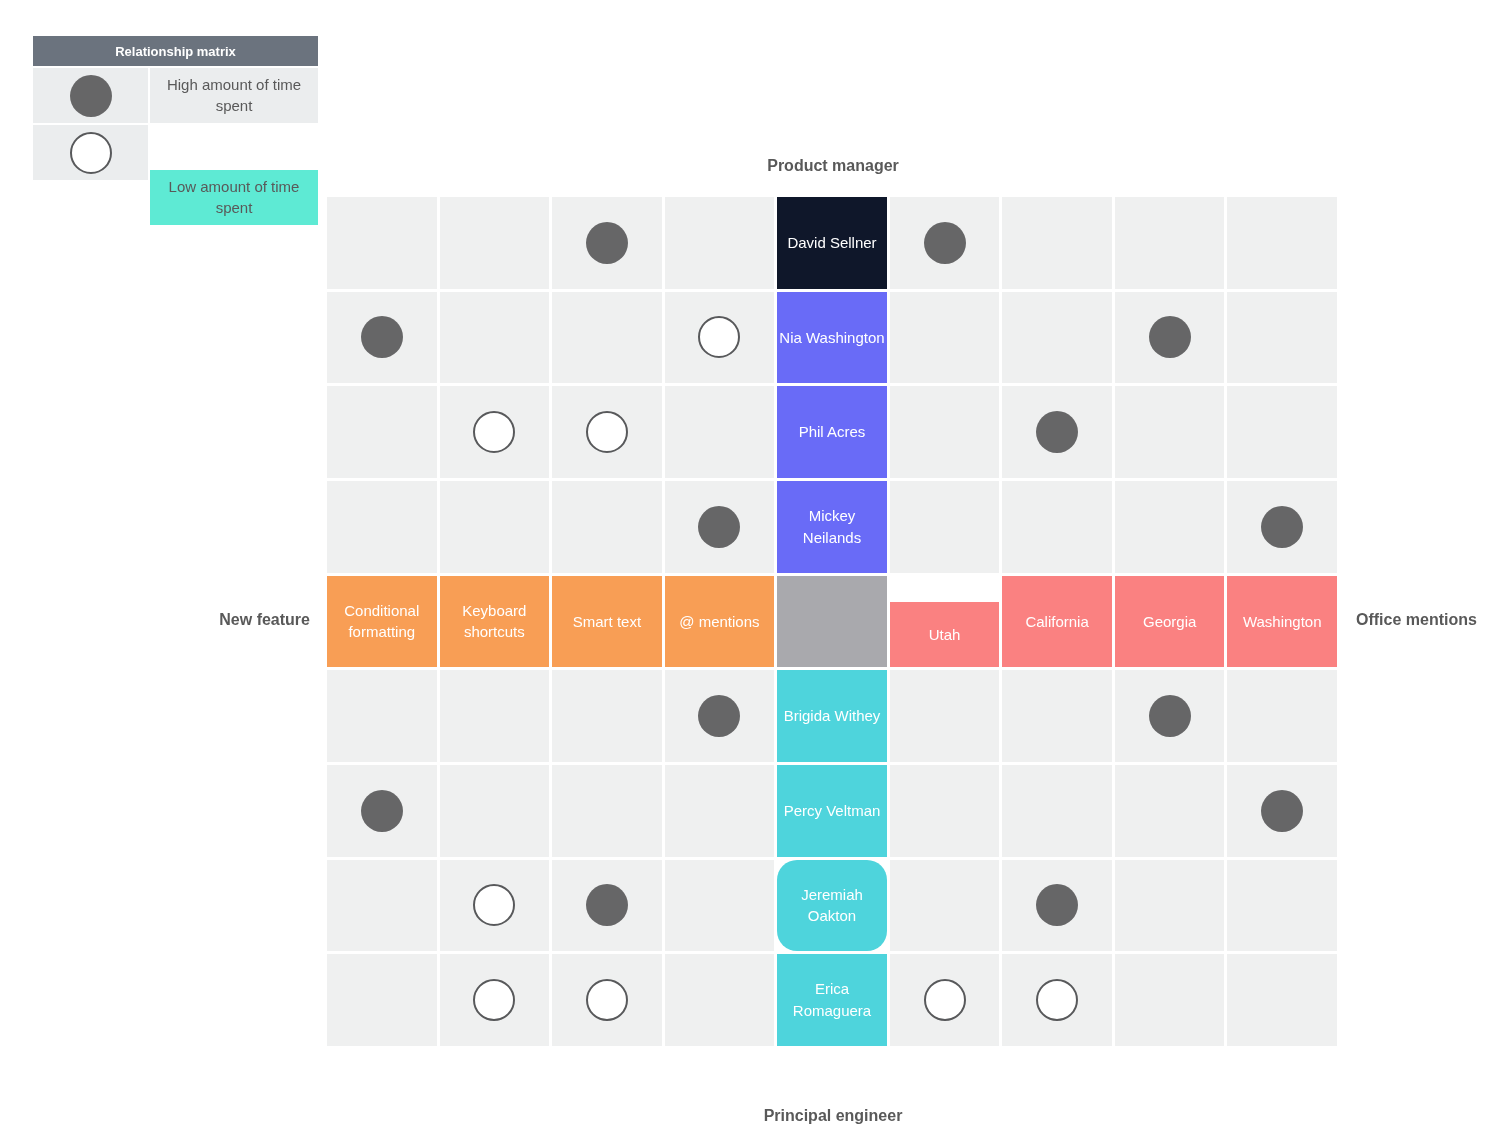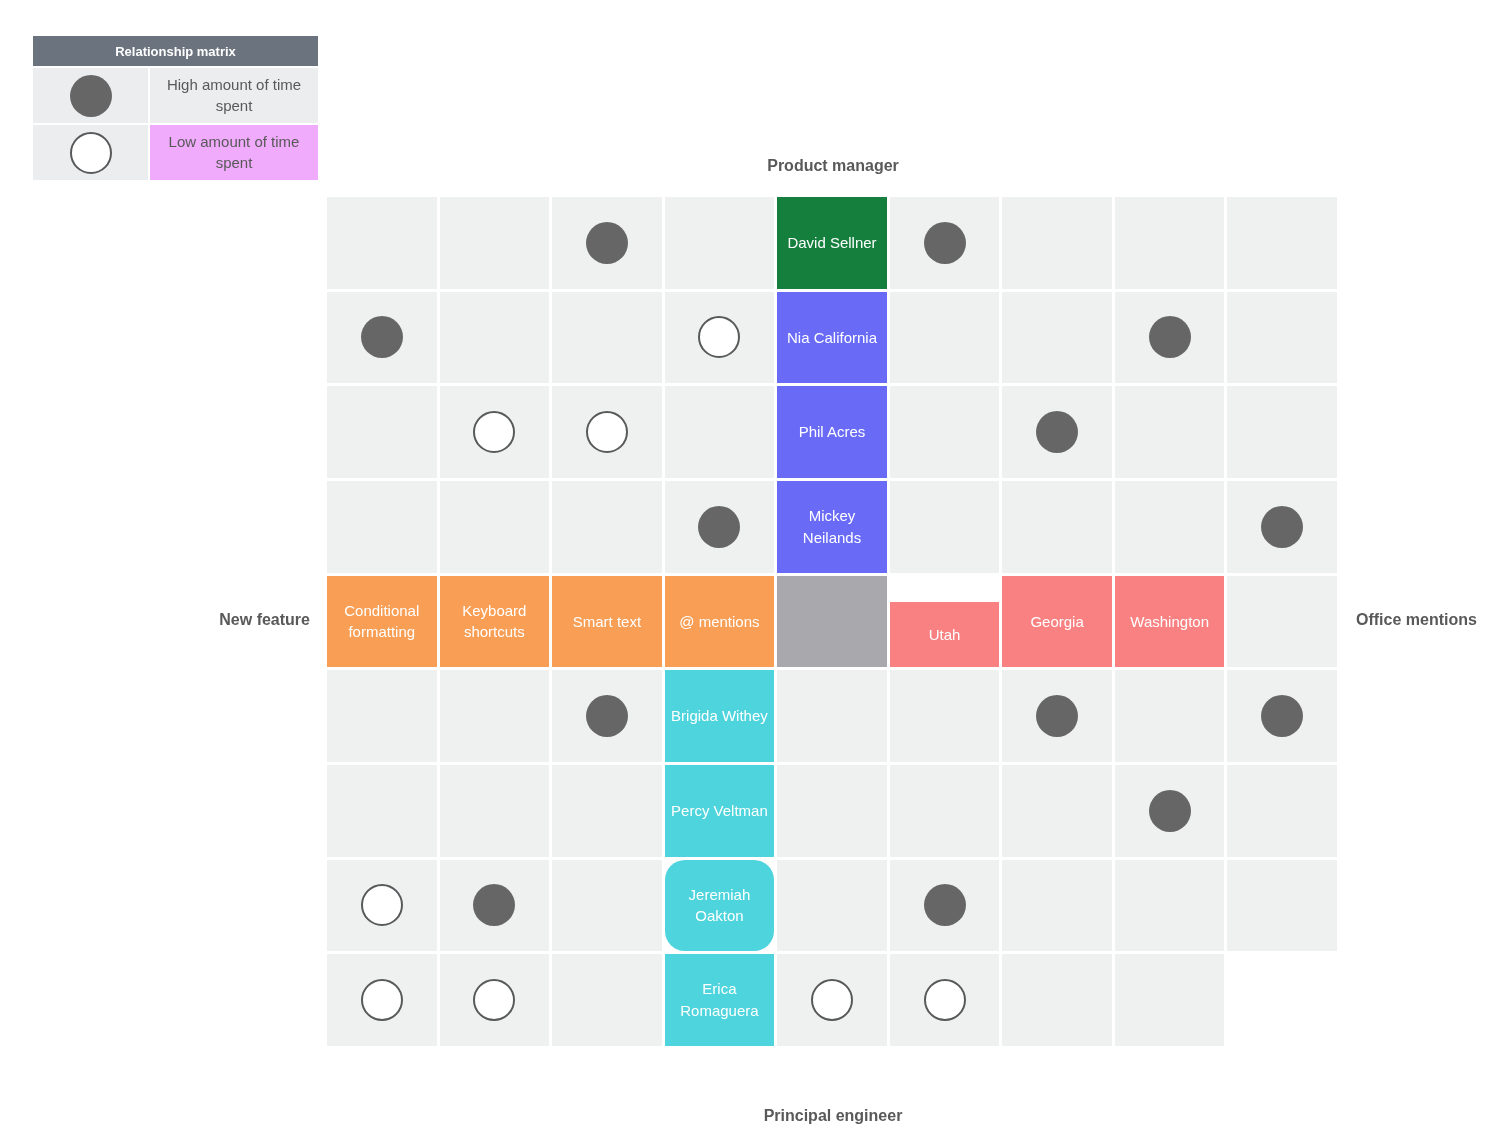--- a/index.html
+++ b/index.html
@@ -53,57 +53,57 @@
         <div class="mark high"></div>
       </div>
       <div class="legend-cell" style="background: rgb(235, 237, 238);">
         <div class="legend-text" style="color: rgb(89, 89, 89);">High amount of time spent</div>
       </div>
     </div>
     <div class="legend-row">
       <div class="legend-cell" style="background: rgb(235, 237, 238);">
         <div class="mark low"></div>
       </div>
-      <div class="legend-cell" style="background: #f0abfc;">
+      <div class="legend-cell" style="background: #5eead4; margin-top: 45px;">
         <div class="legend-text" style="color: rgb(89, 89, 89);">Low amount of time spent</div>
       </div>
     </div>
   </div>
 
   <div class="axis-label" id="axis-top" style="color: rgb(89, 89, 89);">Product manager</div>
   <div class="axis-label" id="axis-bottom" style="color: rgb(89, 89, 89);">Principal engineer</div>
   <div class="axis-label" id="axis-left" style="color: rgb(89, 89, 89);">New feature</div>
   <div class="axis-label" id="axis-right" style="color: rgb(89, 89, 89);">Office mentions</div>
 
   <div id="matrix-grid">
       <div class="cell" style="background: rgb(239, 240, 240);"></div>
       <div class="cell" style="background: rgb(239, 240, 240);"></div>
       <div class="cell" style="background: rgb(239, 240, 240);">
         <div class="mark high" style="background: rgb(102, 102, 103);"></div>
       </div>
       <div class="cell" style="background: rgb(239, 240, 240);"></div>
-      <div class="cell hdr" style="background: #15803d;">
+      <div class="cell hdr" style="background: #0f172a;">
         <span>David Sellner</span>
       </div>
       <div class="cell" style="background: rgb(239, 240, 240);">
         <div class="mark high" style="background: rgb(102, 102, 103);"></div>
       </div>
       <div class="cell" style="background: rgb(239, 240, 240);"></div>
       <div class="cell" style="background: rgb(239, 240, 240);"></div>
       <div class="cell" style="background: rgb(239, 240, 240);"></div>
       <div class="cell" style="background: rgb(239, 240, 240);">
         <div class="mark high" style="background: rgb(102, 102, 103);"></div>
       </div>
       <div class="cell" style="background: rgb(239, 240, 240);"></div>
       <div class="cell" style="background: rgb(239, 240, 240);"></div>
       <div class="cell" style="background: rgb(239, 240, 240);">
         <div class="mark low" style="border-color: rgb(88, 89, 91);"></div>
       </div>
       <div class="cell hdr" style="background: rgb(105, 107, 247);">
-        <span>Nia California</span>
+        <span>Nia Washington</span>
       </div>
       <div class="cell" style="background: rgb(239, 240, 240);"></div>
       <div class="cell" style="background: rgb(239, 240, 240);"></div>
       <div class="cell" style="background: rgb(239, 240, 240);">
         <div class="mark high" style="background: rgb(102, 102, 103);"></div>
       </div>
       <div class="cell" style="background: rgb(239, 240, 240);"></div>
       <div class="cell" style="background: rgb(239, 240, 240);"></div>
       <div class="cell" style="background: rgb(239, 240, 240);">
         <div class="mark low" style="border-color: rgb(88, 89, 91);"></div>
@@ -146,20 +146,23 @@
         <span>Smart text</span>
       </div>
       <div class="cell hdr" style="background: rgb(248, 158, 85);">
         <span>@ mentions</span>
       </div>
       <div class="cell" style="background: rgb(169, 169, 173);"></div>
       <div class="cell hdr" style="background: rgb(250, 129, 129); margin-top: 26px;">
         <span>Utah</span>
       </div>
       <div class="cell hdr" style="background: rgb(250, 129, 129);">
+        <span>California</span>
+      </div>
+      <div class="cell hdr" style="background: rgb(250, 129, 129);">
         <span>Georgia</span>
       </div>
       <div class="cell hdr" style="background: rgb(250, 129, 129);">
         <span>Washington</span>
       </div>
       <div class="cell" style="background: rgb(239, 240, 240);"></div>
       <div class="cell" style="background: rgb(239, 240, 240);"></div>
       <div class="cell" style="background: rgb(239, 240, 240);"></div>
       <div class="cell" style="background: rgb(239, 240, 240);">
         <div class="mark high" style="background: rgb(102, 102, 103);"></div>

